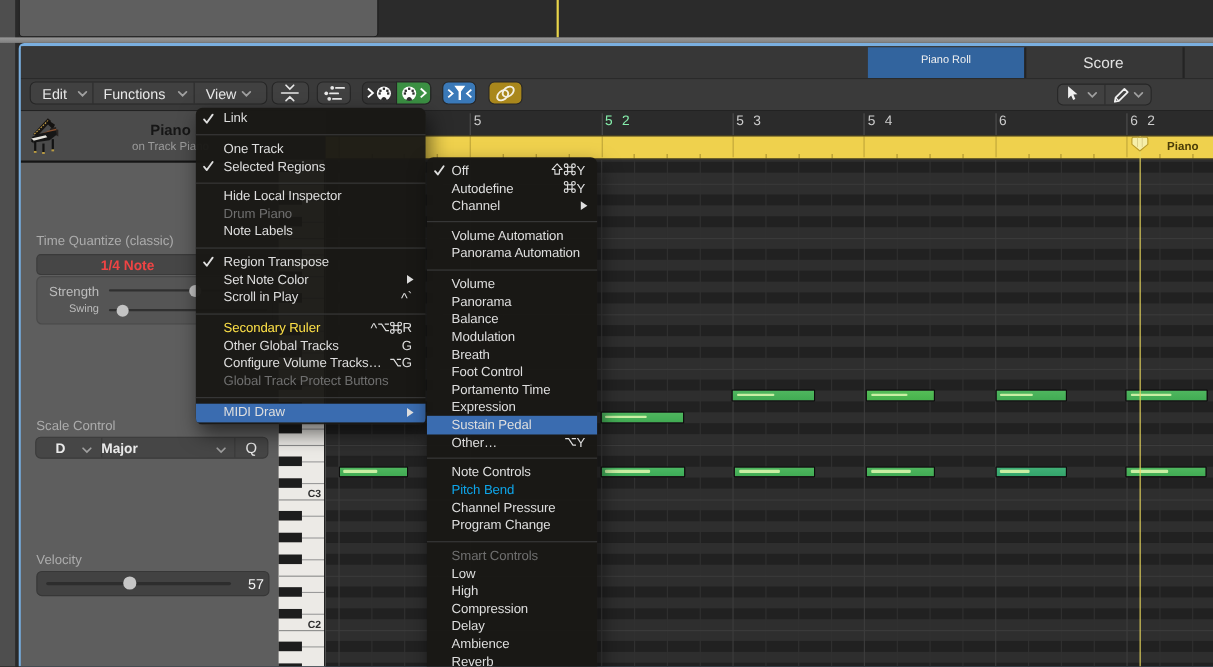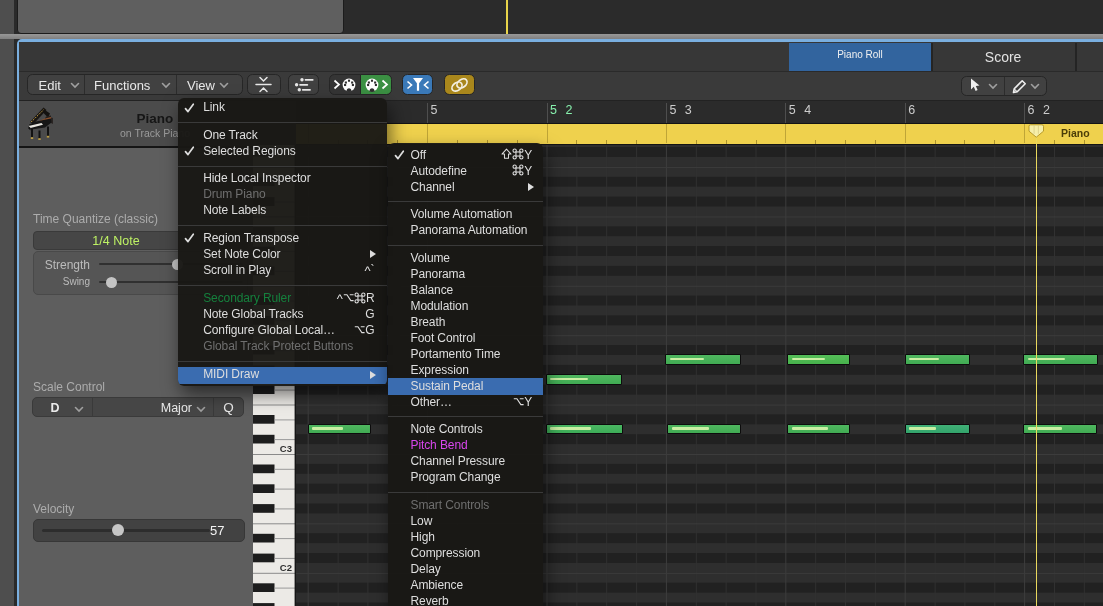--- a/index.html
+++ b/index.html
@@ -133,46 +133,46 @@
 <rect x="13.3" y="34.2" width="2.4" height="1.8" fill="#b99b42"></rect>
 <rect x="21.8" y="31.8" width="2.4" height="1.8" fill="#b99b42"></rect>
 <polygon points="20,14.5 26,13 26,11.5 21,12.5" fill="#241f1c"></polygon>
 </g>
   </svg>
 <div style="position:absolute;left:110px;top:110.5px;width:90px;text-align:center;color:#161616;font-size:13.5px;font-weight:bold">Piano</div>
 <div style="position:absolute;left:110px;top:126.5px;width:90px;text-align:center;color:#9b9b9b;font-size:10.5px">on Track Piano</div>
 <div style="position:absolute;left:19px;top:147.5px;width:234px;height:458.5px;background:#5e5e5e"></div>
 <div style="position:absolute;left:33px;top:212px;color:#acacac;font-size:12px">Time Quantize (classic)</div>
 <div style="position:absolute;left:33px;top:230.5px;width:215px;height:19.5px;background:#464646;border:1px solid #3a3a3a;border-radius:4px"></div>
-<div style="position:absolute;left:33px;top:234px;width:166px;text-align:center;color:#bef264;font-size:12.5px;font-weight:normal">1/4 Note</div>
+<div style="position:absolute;left:33px;top:234px;width:166px;text-align:center;color:#ef4444;font-size:12.5px;font-weight:bold">1/4 Note</div>
 <div style="position:absolute;left:33px;top:251px;width:215px;height:44px;background:#555555;border:1px solid #494949;border-radius:5px"></div>
 <div style="position:absolute;left:0px;top:257.5px;width:90px;text-align:right;color:#bcbcbc;font-size:12px">Strength</div>
 <div style="position:absolute;left:0px;top:275.5px;width:90px;text-align:right;color:#bcbcbc;font-size:10px">Swing</div>
 <div style="position:absolute;left:99px;top:262.7px;width:144px;height:2.6px;background:#303030;border-radius:1.3px"></div>
 <div style="position:absolute;left:99px;top:280.7px;width:144px;height:2.6px;background:#303030;border-radius:1.3px"></div>
 <div style="position:absolute;left:171.5px;top:258.5px;width:11px;height:11px;background:#c4c4c4;border-radius:50%"></div>
 <div style="position:absolute;left:105.5px;top:276.5px;width:11px;height:11px;background:#c4c4c4;border-radius:50%"></div>
 <div style="position:absolute;left:33px;top:379.5px;color:#acacac;font-size:12px">Scale Control</div>
 <div style="position:absolute;left:32px;top:397px;width:212px;height:19.5px;background:#464646;border:1px solid #3a3a3a;border-radius:5px"></div>
 <div style="position:absolute;left:91.7px;top:397.5px;width:1px;height:18.5px;background:#3a3a3a"></div>
 <div style="position:absolute;left:213.3px;top:397.5px;width:1px;height:18.5px;background:#3a3a3a"></div>
 <div style="position:absolute;left:40px;top:400.5px;width:30px;text-align:center;color:#eaeaea;font-size:12.5px;font-weight:bold">D</div>
 <svg style="position:absolute;left:73.5px;top:405.5px" width="10" height="7" viewBox="0 0 10 7">
     <path d="M1.5 1.5 L5 5 L8.5 1.5" stroke="#a0a0a0" stroke-width="1.6" fill="none" stroke-linecap="round"></path>
   </svg>
-<div style="position:absolute;left:92px;top:400.5px;width:100px;text-align:right;color:#eaeaea;font-size:12.5px;font-weight:normal">Major</div>
+<div style="position:absolute;left:92px;top:400.5px;width:100px;text-align:left;color:#eaeaea;font-size:12.5px;font-weight:bold">Major</div>
 <svg style="position:absolute;left:195.5px;top:405.5px" width="10" height="7" viewBox="0 0 10 7">
     <path d="M1.5 1.5 L5 5 L8.5 1.5" stroke="#a0a0a0" stroke-width="1.6" fill="none" stroke-linecap="round"></path>
   </svg>
 <div style="position:absolute;left:213px;top:399.5px;width:31px;text-align:center;color:#eaeaea;font-size:13.5px">Q</div>
 <div style="position:absolute;left:33px;top:501.5px;color:#acacac;font-size:12px">Velocity</div>
 <div style="position:absolute;left:33px;top:518.5px;width:211.5px;height:23.5px;background:#424242;border:1px solid #373737;border-radius:5px"></div>
 <div style="position:absolute;left:42px;top:528.7px;width:168px;height:3px;background:#2d2d2d;border-radius:1.5px"></div>
 <div style="position:absolute;left:111.5px;top:524.2px;width:12px;height:12px;background:#c6c6c6;border-radius:50%"></div>
-<div style="position:absolute;left:210px;top:523px;width:30px;text-align:left;color:#f2f2f2;font-size:13px">57</div>
+<div style="position:absolute;left:210px;top:523px;width:30px;text-align:right;color:#f2f2f2;font-size:13px">57</div>
 <div style="position:absolute;left:296px;top:101px;width:807px;height:22px;background:#2b2b2b"></div>
 <div style="position:absolute;left:427.1px;top:103px;width:1px;height:20px;background:#4e4e4e"></div>
 <div style="position:absolute;left:430.6px;top:103px;color:#cccccc;font-size:12.5px;letter-spacing:2.5px">5</div>
 <div style="position:absolute;left:546.5px;top:103px;width:1px;height:20px;background:#4e4e4e"></div>
 <div style="position:absolute;left:550.0px;top:103px;color:#86efac;font-size:12.5px;letter-spacing:2.5px">5&nbsp;2</div>
 <div style="position:absolute;left:665.9px;top:103px;width:1px;height:20px;background:#4e4e4e"></div>
 <div style="position:absolute;left:669.4px;top:103px;color:#cccccc;font-size:12.5px;letter-spacing:2.5px">5&nbsp;3</div>
 <div style="position:absolute;left:785.3px;top:103px;width:1px;height:20px;background:#4e4e4e"></div>
 <div style="position:absolute;left:788.8px;top:103px;color:#cccccc;font-size:12.5px;letter-spacing:2.5px">5&nbsp;4</div>
 <div style="position:absolute;left:904.7px;top:103px;width:1px;height:20px;background:#4e4e4e"></div>
@@ -372,35 +372,35 @@
     <div style="position:absolute;left:0;top:127.4px;width:100%;height:1px;background:#3a3a3a"></div>
     <svg style="position:absolute;left:5.5px;top:135.7px" width="11" height="11" viewBox="0 0 11 11">
       <path d="M1.5 5.6 L4 8.6 L9.3 1.2" stroke="#dedede" stroke-width="1.7" fill="none" stroke-linecap="round" stroke-linejoin="round"></path>
     </svg>
     <div class="mi" style="top:133.2px;color:#dedede">Region Transpose</div>
     <div class="mi" style="top:149.2px;color:#dedede">Set Note Color</div>
     <div style="position:absolute;left:191.5px;top:152.7px;width:0;height:0;border-left:6px solid #dedede;border-top:4.5px solid transparent;border-bottom:4.5px solid transparent"></div>
     <div class="mi" style="top:165.2px;color:#dedede">Scroll in Play</div>
     <div class="sc" style="right:12px;top:165.2px;text-align:right"><span style="font-size:13px;vertical-align:-1px">^</span><span style="font-size:12px">`</span></div>
     <div style="position:absolute;left:0;top:187.4px;width:100%;height:1px;background:#3a3a3a"></div>
-    <div class="mi" style="top:193.7px;color:#15803d">Secondary Ruler</div>
+    <div class="mi" style="top:193.7px;color:#fde047">Secondary Ruler</div>
     <div class="sc" style="right:12px;top:193.7px;text-align:right"><span style="font-size:13px;vertical-align:-1px">^</span><svg width="11" height="11" viewBox="0 0 14 14" style="vertical-align:-1px">
         <path d="M1 3.5 H5 L10 11 H13.5 M8.6 3.5 H13.5" stroke="#dedede" stroke-width="1.4" fill="none"></path>
       </svg><svg width="12" height="12" viewBox="0 0 14 14" style="vertical-align:-1.5px">
         <g stroke="#dedede" stroke-width="1.25" fill="none">
           <rect x="4.6" y="4.6" width="4.8" height="4.8"></rect>
           <circle cx="3.1" cy="3.1" r="1.95"></circle>
           <circle cx="10.9" cy="3.1" r="1.95"></circle>
           <circle cx="3.1" cy="10.9" r="1.95"></circle>
           <circle cx="10.9" cy="10.9" r="1.95"></circle>
         </g>
       </svg>R</div>
-    <div class="mi" style="top:209.7px;color:#dedede">Note Global Tracks</div>
+    <div class="mi" style="top:209.7px;color:#dedede">Other Global Tracks</div>
     <div class="sc" style="right:12px;top:209.7px;text-align:right">G</div>
-    <div class="mi" style="top:225.7px;color:#dedede">Configure Global Local…</div>
+    <div class="mi" style="top:225.7px;color:#dedede">Configure Volume Tracks…</div>
     <div class="sc" style="right:12px;top:225.7px;text-align:right"><svg width="11" height="11" viewBox="0 0 14 14" style="vertical-align:-1px">
         <path d="M1 3.5 H5 L10 11 H13.5 M8.6 3.5 H13.5" stroke="#dedede" stroke-width="1.4" fill="none"></path>
       </svg>G</div>
     <div class="mi" style="top:241.7px;color:#6f6f6f">Global Track Protect Buttons</div>
     <div style="position:absolute;left:0;top:263.4px;width:100%;height:1px;background:#3a3a3a"></div>
     <div style="position:absolute;left:0;top:268.8px;width:100%;height:17.5px;background:#3a6cb0"></div>
     <div class="mi" style="top:269.7px;color:#dedede">MIDI Draw</div>
     <div style="position:absolute;left:191.5px;top:273.2px;width:0;height:0;border-left:6px solid #dedede;border-top:4.5px solid transparent;border-bottom:4.5px solid transparent"></div>
   </div>
 <div style="position:absolute;left:388px;top:143px;width:155.2px;height:475px;background:rgba(25,24,21,0.965);border-radius:6px;box-shadow:3px 8px 18px rgba(0,0,0,0.55);overflow:hidden">
@@ -444,21 +444,21 @@
     <div class="mi" style="left:22.5px;top:203.5px;color:#dedede">Portamento Time</div>
     <div class="mi" style="left:22.5px;top:219.5px;color:#dedede">Expression</div>
     <div style="position:absolute;left:0;top:234.6px;width:100%;height:17.5px;background:#3a6cb0"></div>
     <div class="mi" style="left:22.5px;top:235.5px;color:#dedede">Sustain Pedal</div>
     <div class="mi" style="left:22.5px;top:251.5px;color:#dedede">Other…</div>
     <div class="sc" style="right:11px;top:251.5px;text-align:right"><svg width="11" height="11" viewBox="0 0 14 14" style="vertical-align:-1px">
         <path d="M1 3.5 H5 L10 11 H13.5 M8.6 3.5 H13.5" stroke="#dedede" stroke-width="1.4" fill="none"></path>
       </svg>Y</div>
     <div style="position:absolute;left:0;top:273.2px;width:100%;height:1px;background:#3a3a3a"></div>
     <div class="mi" style="left:22.5px;top:279.0px;color:#dedede">Note Controls</div>
-    <div class="mi" style="left:22.5px;top:295.0px;color:#d946ef">Pitch Bend</div>
+    <div class="mi" style="left:22.5px;top:295.0px;color:#0ea5e9">Pitch Bend</div>
     <div class="mi" style="left:22.5px;top:311.0px;color:#dedede">Channel Pressure</div>
     <div class="mi" style="left:22.5px;top:327.0px;color:#dedede">Program Change</div>
     <div style="position:absolute;left:0;top:348.7px;width:100%;height:1px;background:#3a3a3a"></div>
     <div class="mi" style="left:22.5px;top:354.5px;color:#6f6f6f">Smart Controls</div>
     <div class="mi" style="left:22.5px;top:370.5px;color:#dedede">Low</div>
     <div class="mi" style="left:22.5px;top:386.5px;color:#dedede">High</div>
     <div class="mi" style="left:22.5px;top:402.5px;color:#dedede">Compression</div>
     <div class="mi" style="left:22.5px;top:418.5px;color:#dedede">Delay</div>
     <div class="mi" style="left:22.5px;top:434.5px;color:#dedede">Ambience</div>
     <div class="mi" style="left:22.5px;top:450.5px;color:#dedede">Reverb</div>

